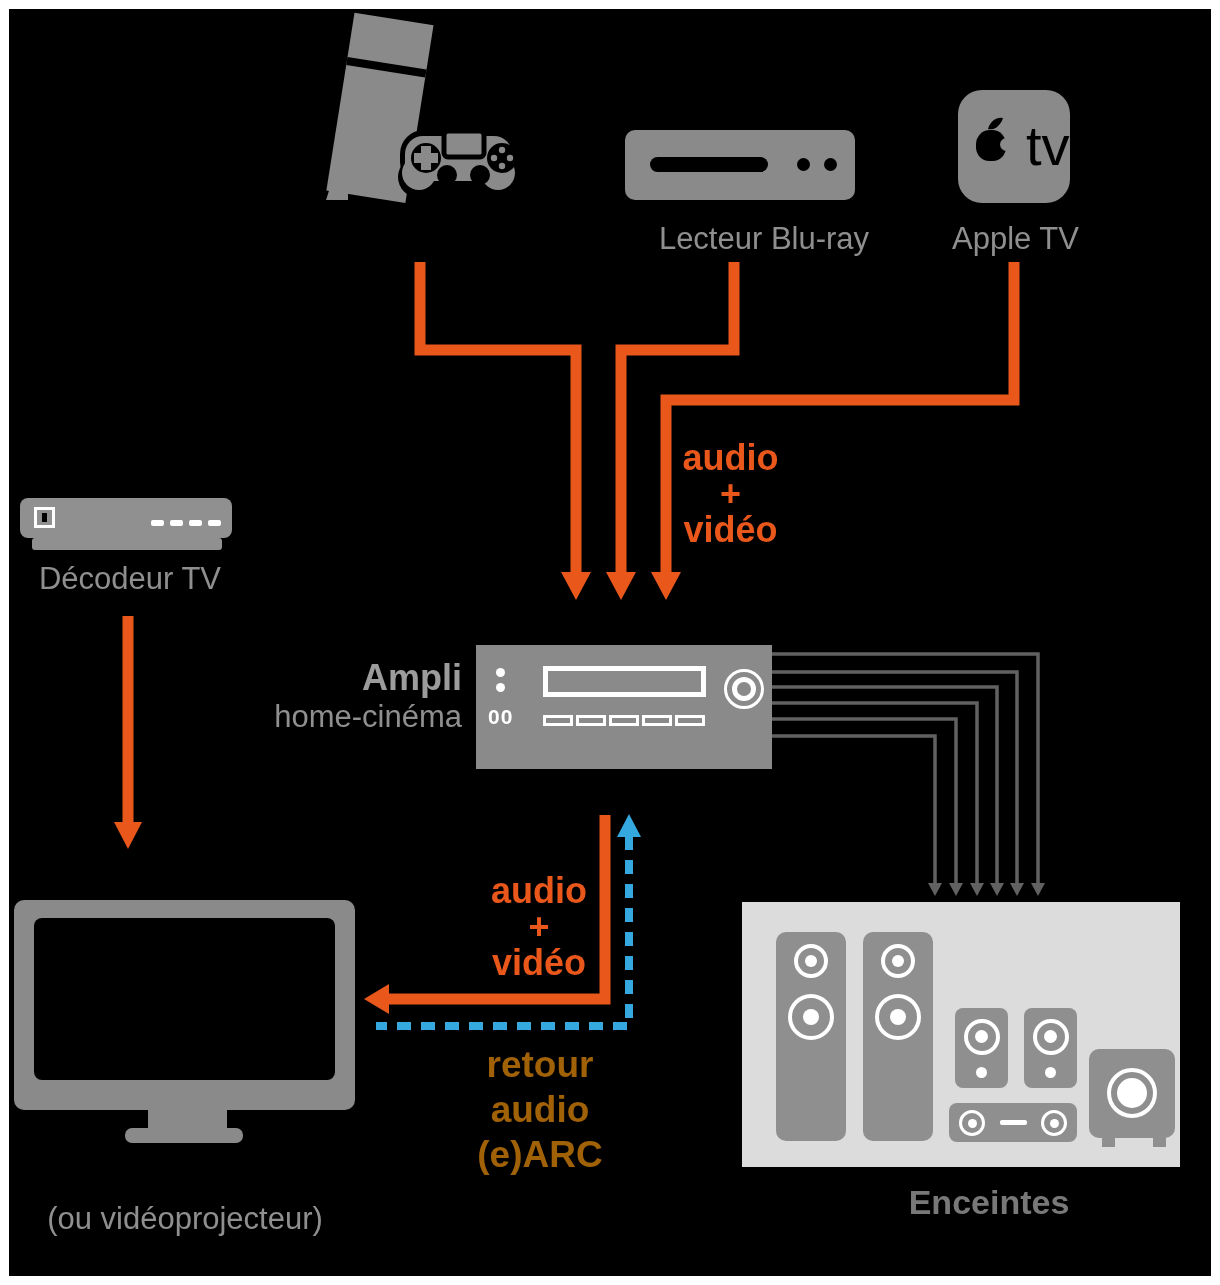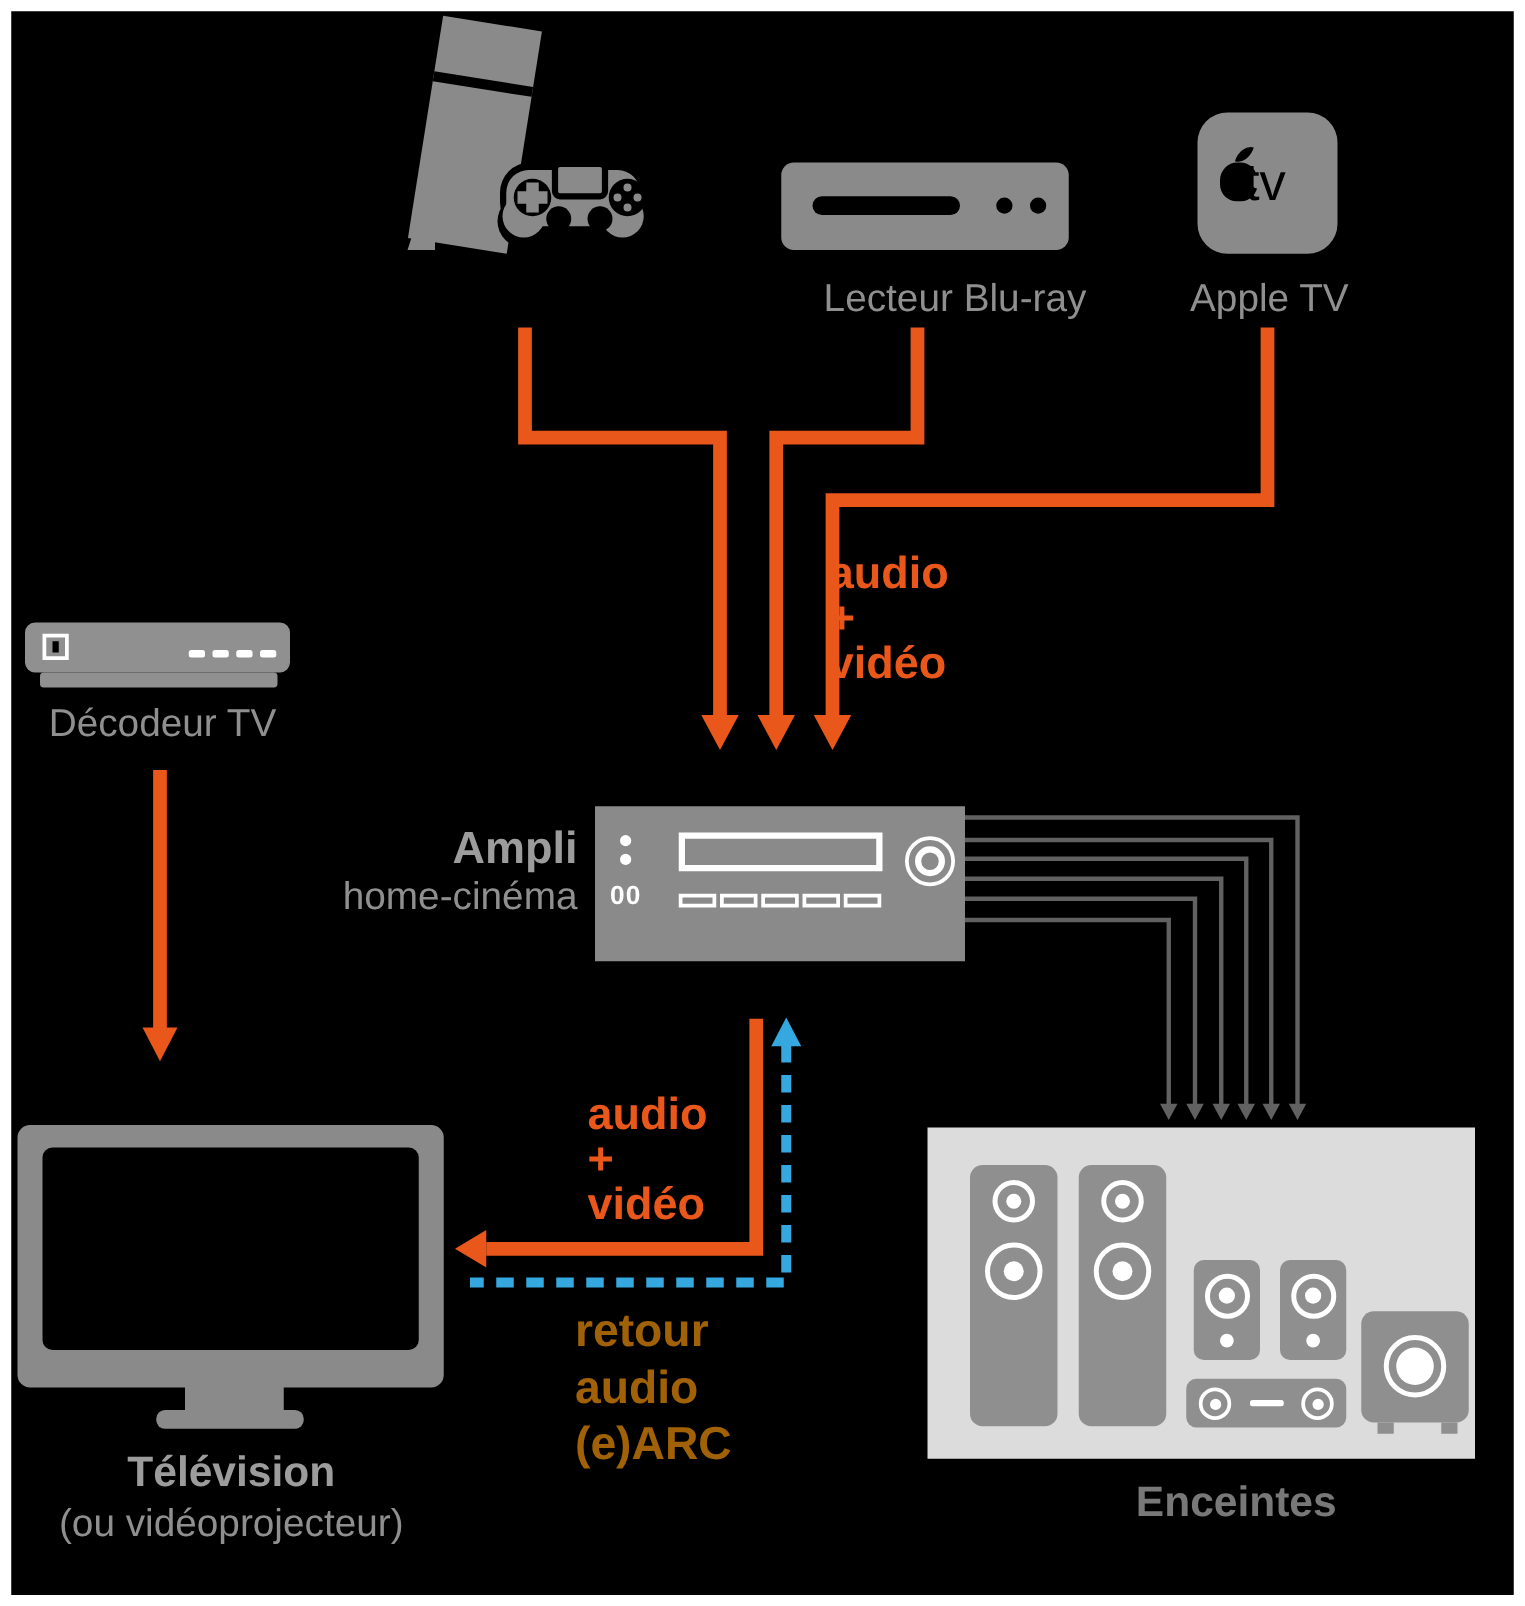--- a/index.html
+++ b/index.html
@@ -7,21 +7,21 @@
   .frame{position:relative;width:1220px;height:1285px;background:#fff;font-family:"Liberation Sans",sans-serif;overflow:hidden;}
   .canvas{position:absolute;left:9px;top:9px;right:9px;bottom:9px;background:#000;}
   .abs{position:absolute;}
   .wires{position:absolute;left:0;top:0;z-index:2;}
   .lbl{position:absolute;z-index:4;color:#8f8f8f;font-size:31px;text-align:center;line-height:1.1;}
   .bold{font-weight:bold;}
   .right{text-align:right;}
   .gray{background:#8a8a8a;}
   .ring{position:absolute;border-radius:50%;border:4px solid #fff;background:transparent;}
   .wdot{position:absolute;border-radius:50%;background:#fff;}
-  .ann{position:absolute;z-index:4;font-weight:bold;}
+  .ann{position:absolute;z-index:4;font-weight:bold;text-align:center;}
   .ann div{line-height:36px;font-size:36px;}
   .ann-blue div{line-height:45px;font-size:37px;}
 </style>
 </head>
 <body>
 
 <div class="frame">
   <div class="canvas"></div>
 
   <svg class="wires" width="1220" height="1285" viewBox="0 0 1220 1285">
@@ -101,21 +101,21 @@
   <div class="abs gray" style="left:625px;top:130px;width:230px;height:70px;border-radius:10px;z-index:3">
     <div class="abs" style="left:25px;top:27px;width:118px;height:15px;background:#000;border-radius:8px"></div>
     <div class="abs" style="left:172px;top:28px;width:13px;height:13px;background:#000;border-radius:50%"></div>
     <div class="abs" style="left:199px;top:28px;width:13px;height:13px;background:#000;border-radius:50%"></div>
   </div>
 
   <div class="abs gray" style="left:958px;top:90px;width:112px;height:113px;border-radius:24px;z-index:3">
     <div class="abs" style="left:18px;top:40px;width:30px;height:31px;background:#000;border-radius:46% 46% 44% 44%"></div>
     <div class="abs" style="left:42px;top:48px;width:13px;height:13px;background:#8a8a8a;border-radius:50%"></div>
     <div class="abs" style="left:32px;top:26px;width:11px;height:15px;background:#000;border-radius:100% 0 100% 0;transform:rotate(18deg)"></div>
-    <div class="abs" style="left:38px;top:30px;width:50px;color:#000;font-size:42px;line-height:52px">tv</div>
+    <div class="abs" style="left:68px;top:30px;width:50px;color:#000;font-size:56px;line-height:52px">tv</div>
   </div>
 
   <div class="abs" style="left:20px;top:498px;width:212px;height:40px;background:#909090;border-radius:8px;z-index:3">
     <div class="abs" style="left:14px;top:9px;width:21px;height:21px;border:3px solid #fff">
       <div class="abs" style="left:5px;top:3px;width:5px;height:9px;background:#000"></div>
     </div>
     <div class="abs" style="left:131px;top:22px;width:13px;height:6px;background:#fff;border-radius:2px"></div>
     <div class="abs" style="left:150px;top:22px;width:13px;height:6px;background:#fff;border-radius:2px"></div>
     <div class="abs" style="left:169px;top:22px;width:13px;height:6px;background:#fff;border-radius:2px"></div>
     <div class="abs" style="left:188px;top:22px;width:13px;height:6px;background:#fff;border-radius:2px"></div>
@@ -186,21 +186,20 @@
       <div class="abs" style="left:13px;top:89px;width:13px;height:9px;background:#8f8f8f"></div>
       <div class="abs" style="left:64px;top:89px;width:13px;height:9px;background:#8f8f8f"></div>
     </div>
   </div>
 
   <div class="lbl" style="left:629px;top:222px;width:270px">Lecteur Blu-ray</div>
   <div class="lbl" style="left:903px;top:222px;width:225px">Apple TV</div>
   <div class="lbl" style="left:10px;top:562px;width:240px">Décodeur TV</div>
   <div class="lbl bold right" style="left:230px;top:658px;width:232px;font-size:36px;color:#9c9c9c">Ampli</div>
   <div class="lbl right" style="left:180px;top:700px;width:282px">home-cinéma</div>
-  <div class="lbl bold" style="left:30px;top:1160px;width:310px;font-size:34px;color:#9c9c9c">Télévision</div>
   <div class="lbl" style="left:10px;top:1202px;width:350px">(ou vidéoprojecteur)</div>
   <div class="lbl bold" style="left:836px;top:1184px;width:306px;font-size:34px;color:#787878">Enceintes</div>
 
   <div class="ann" style="left:663px;top:440px;width:135px;color:#E9571B">
     <div>audio</div>
     <div>+</div>
     <div>vidéo</div>
   </div>
   <div class="ann" style="left:470px;top:873px;width:138px;color:#E9571B">
     <div>audio</div>

